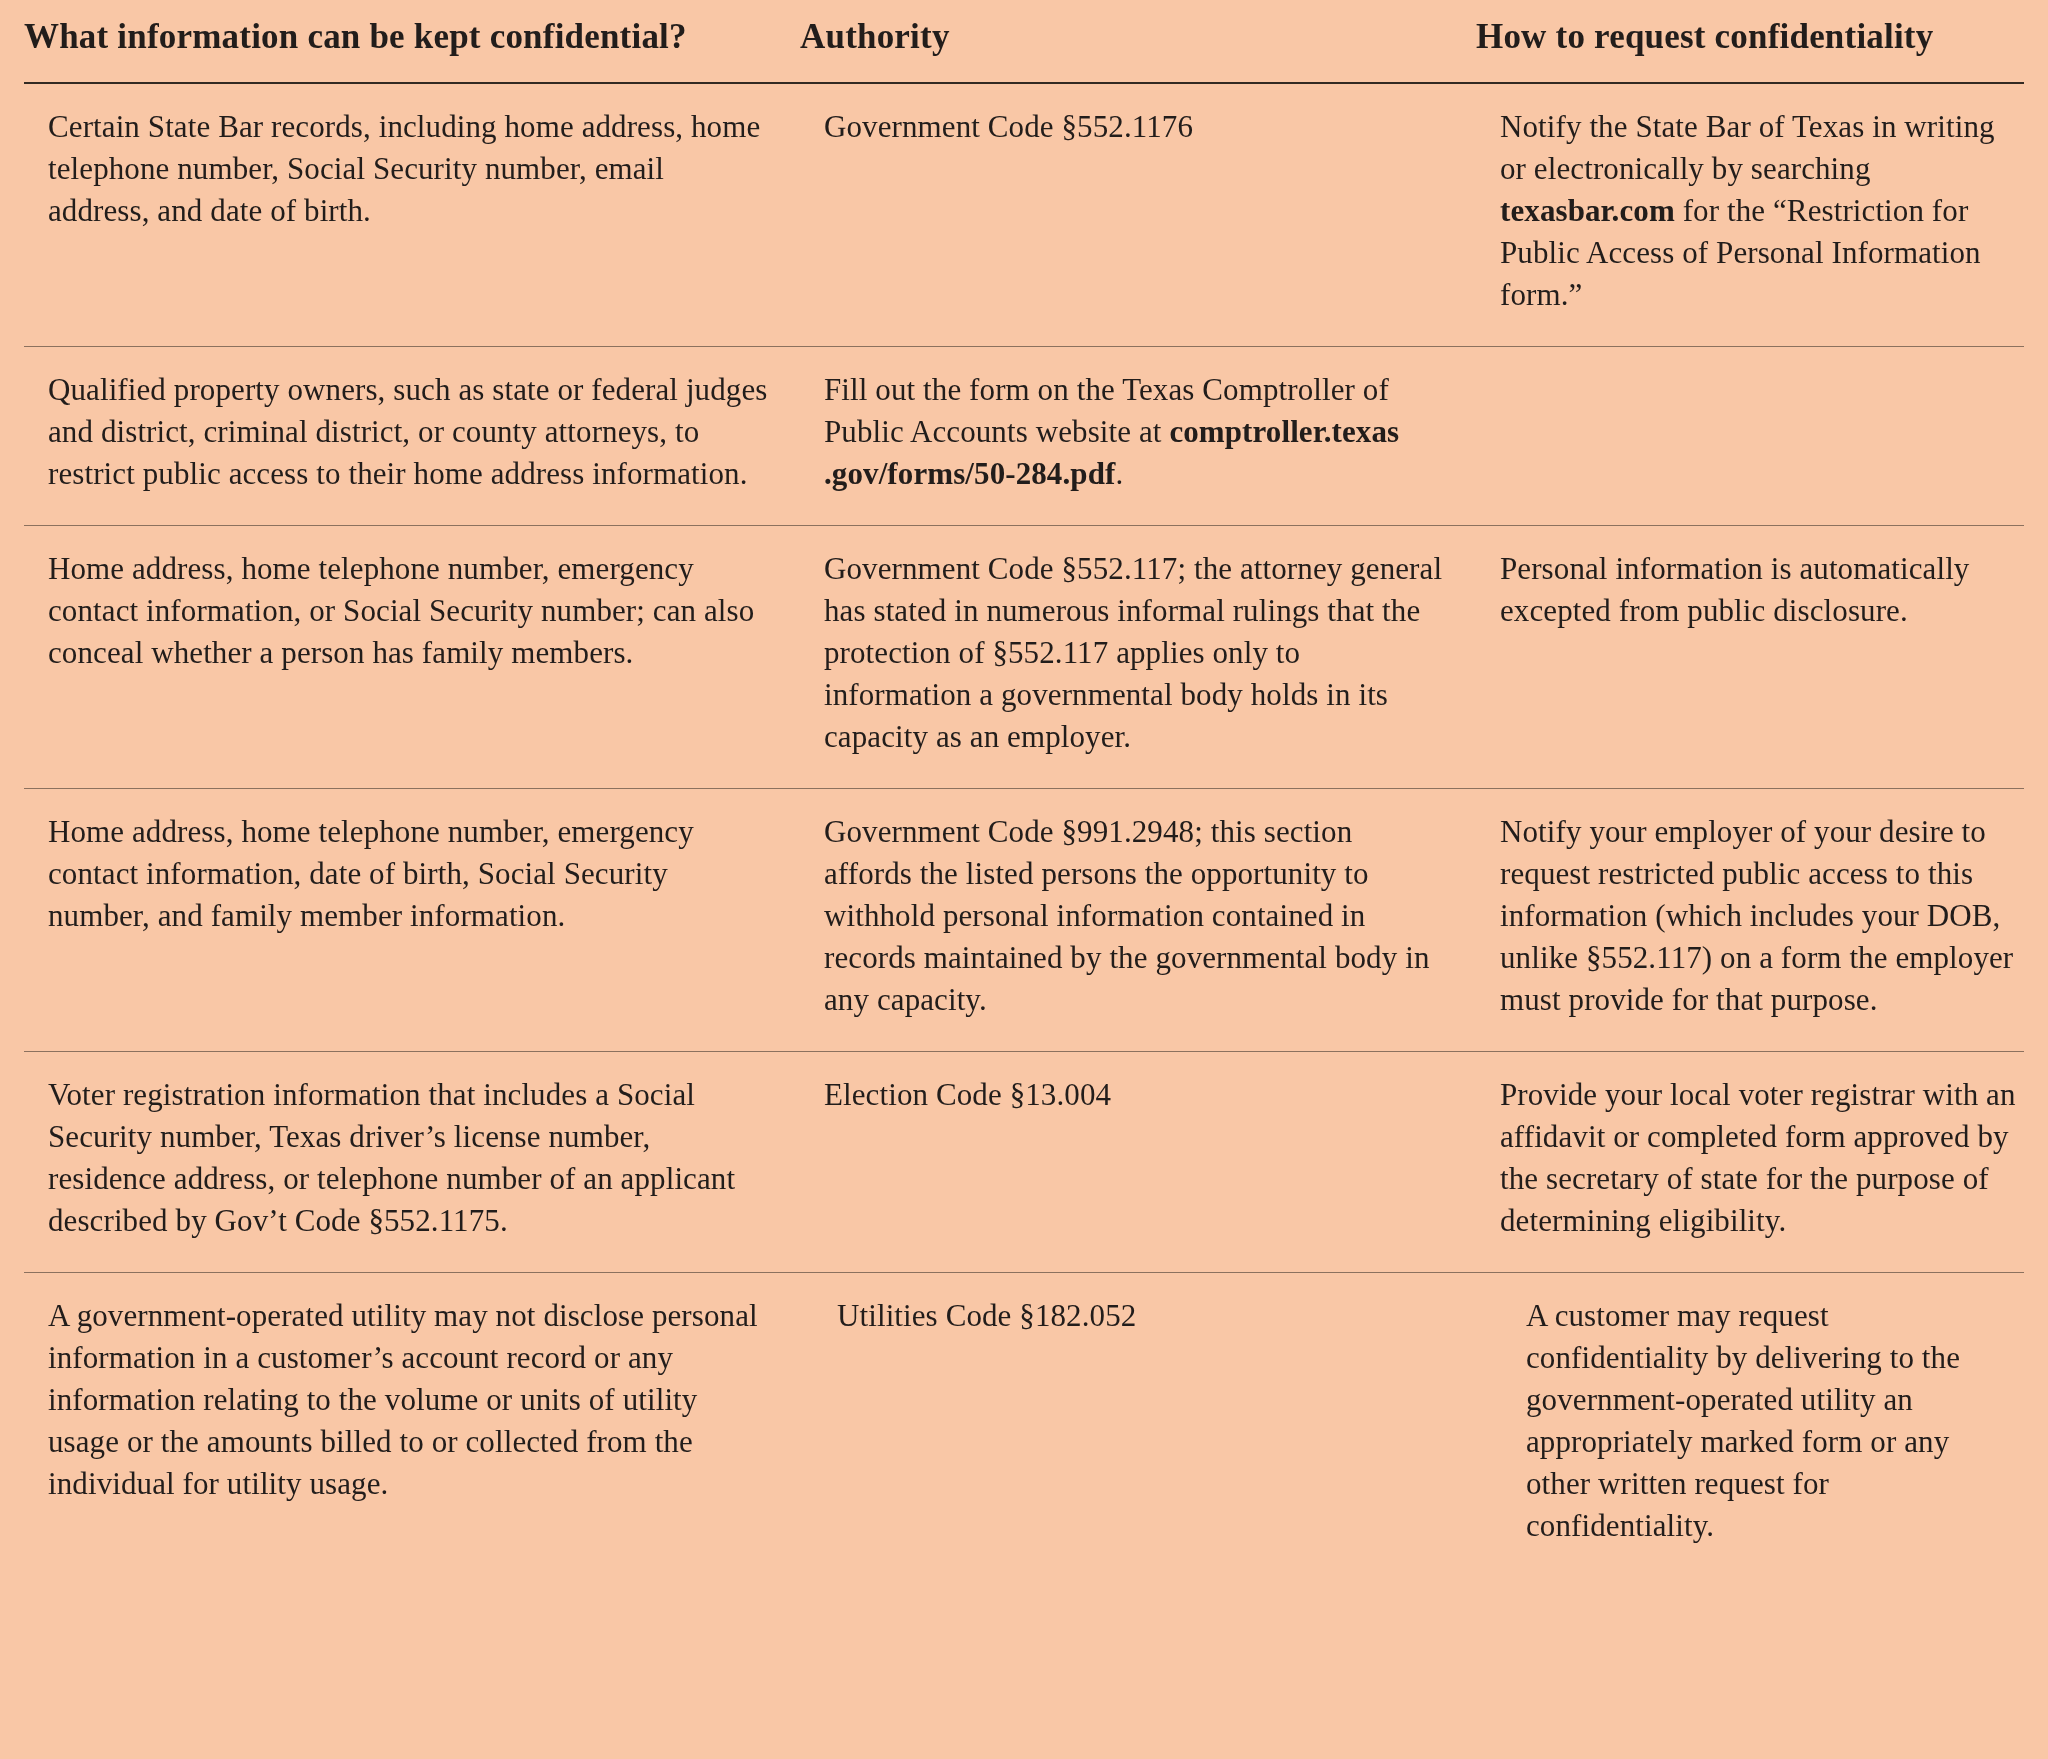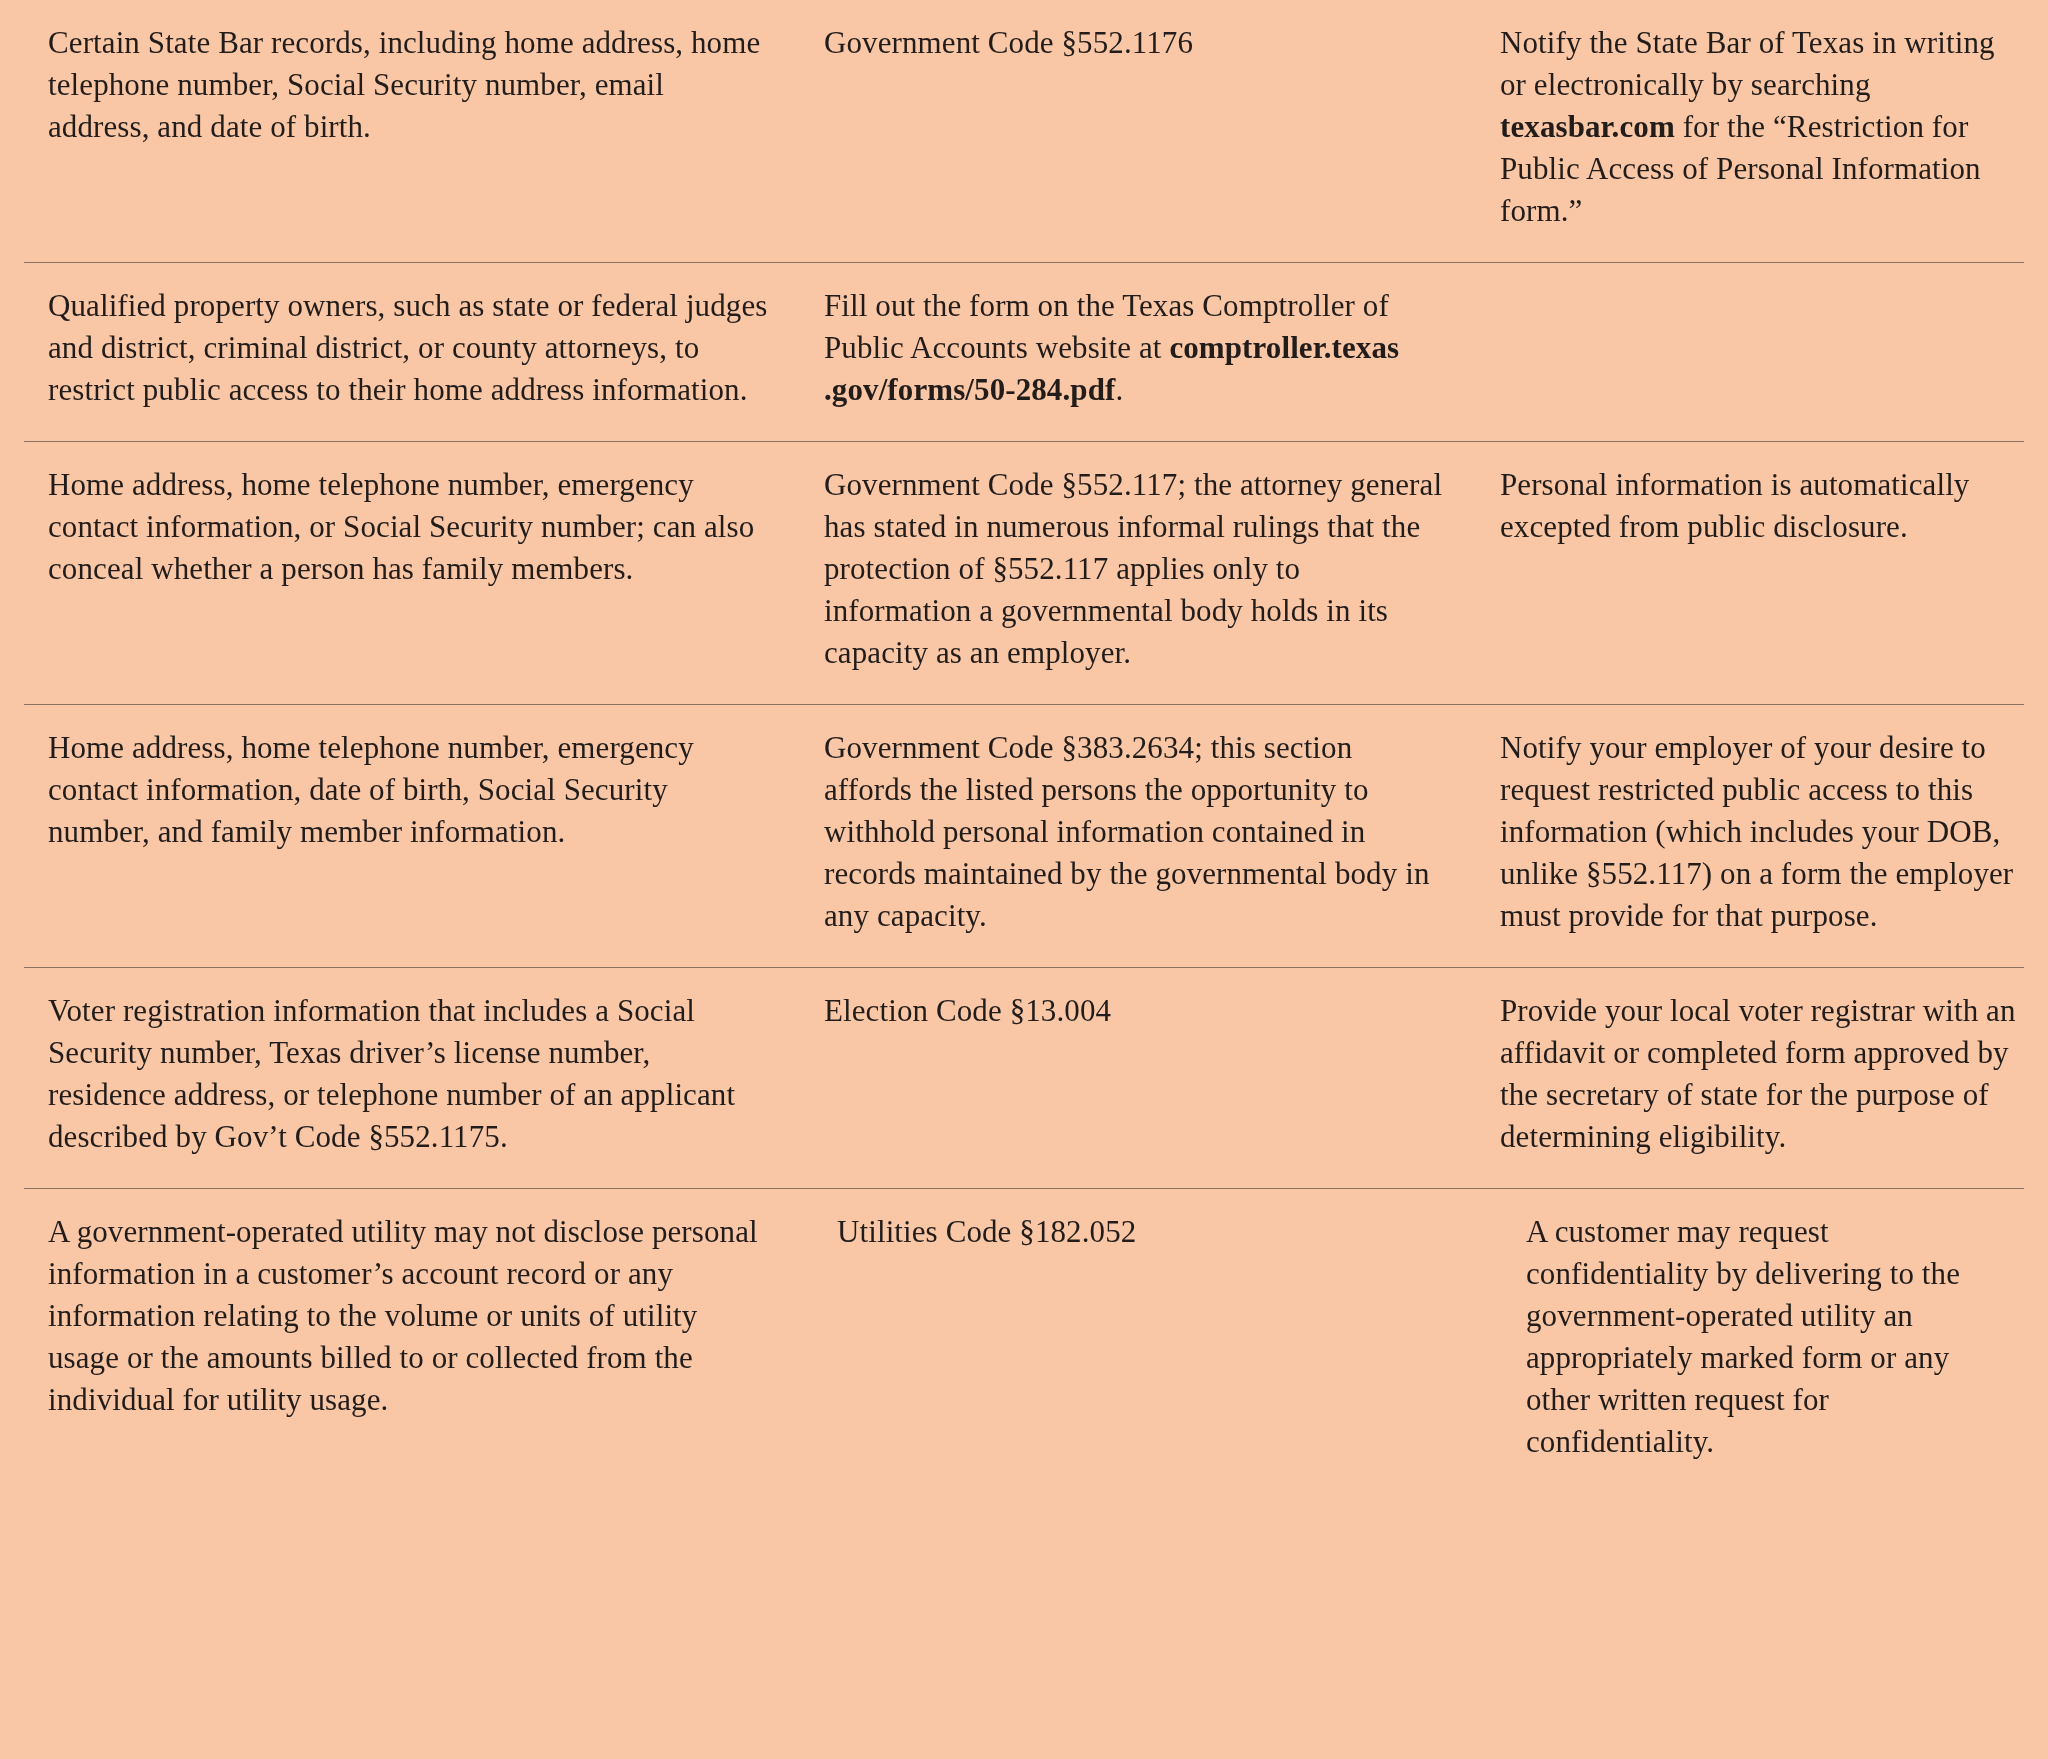--- a/index.html
+++ b/index.html
@@ -55,38 +55,43 @@
     font-weight: 700;
   }
   .cell-how {
     padding-right: 6px;
   }
 </style>
 </head>
 <body>
 
 <div class="page">
+  <header class="grid header-row">
+    <div class="header-cell">What information can be kept confidential?</div>
+    <div class="header-cell">Authority</div>
+    <div class="header-cell cell-how">How to request confidentiality</div>
+  </header>
   <div id="table-body">
       <div class="grid body-row">
         <div class="cell">Certain State Bar records, including home address, home telephone number, Social Security number, email address, and date of birth.</div>
         <div class="cell">Government Code §552.1176</div>
         <div class="cell cell-how"><span>Notify the State Bar of Texas in writing or electronically by searching </span><b>texasbar.com</b><span> for the “Restriction for Public Access of Personal Information form.”</span></div>
       </div>
       <div class="grid body-row">
         <div class="cell">Qualified property owners, such as state or federal judges and district, criminal district, or county attorneys, to restrict public access to their home address information.</div>
         <div class="cell cell-how"><span>Fill out the form on the Texas Comptroller of Public Accounts website at </span><b>comptroller.texas​.gov/forms/50-284.pdf</b><span>.</span></div>
       </div>
       <div class="grid body-row">
         <div class="cell">Home address, home telephone number, emergency contact information, or Social Security number; can also conceal whether a person has family members.</div>
         <div class="cell">Government Code §552.117; the attorney general has stated in numerous informal rulings that the protection of §552.117 applies only to information a governmental body holds in its capacity as an employer.</div>
         <div class="cell cell-how">Personal information is automatically excepted from public disclosure.</div>
       </div>
       <div class="grid body-row">
         <div class="cell">Home address, home telephone number, emergency contact information, date of birth, Social Security number, and family member information.</div>
-        <div class="cell">Government Code §383.2634; this section affords the listed persons the opportunity to withhold personal information contained in records maintained by the governmental body in any capacity.</div>
+        <div class="cell">Government Code §991.2948; this section affords the listed persons the opportunity to withhold personal information contained in records maintained by the governmental body in any capacity.</div>
         <div class="cell cell-how">Notify your employer of your desire to request restricted public access to this information (which includes your DOB, unlike §552.117) on a form the employer must provide for that purpose.</div>
       </div>
       <div class="grid body-row">
         <div class="cell">Voter registration information that includes a Social Security number, Texas driver’s license number, residence address, or telephone number of an applicant described by Gov’t Code §552.1175.</div>
         <div class="cell">Election Code §13.004</div>
         <div class="cell cell-how">Provide your local voter registrar with an affidavit or completed form approved by the secretary of state for the purpose of determining eligibility.</div>
       </div>
       <div class="grid body-row">
         <div class="cell">A government-operated utility may not disclose personal information in a customer’s account record or any information relating to the volume or units of utility usage or the amounts billed to or collected from the individual for utility usage.</div>
         <div class="cell">Utilities Code §182.052</div>

